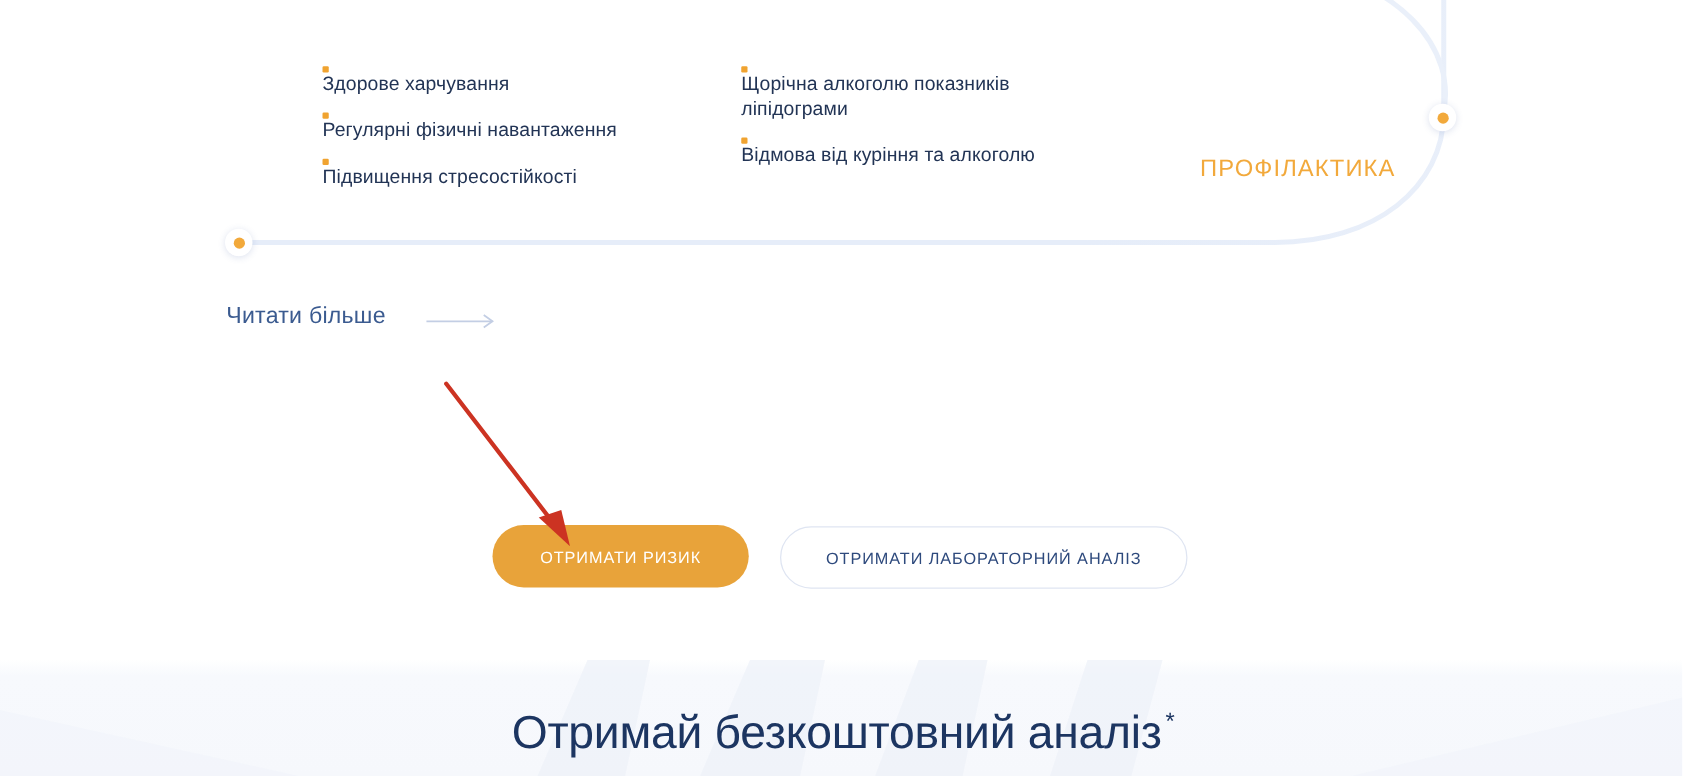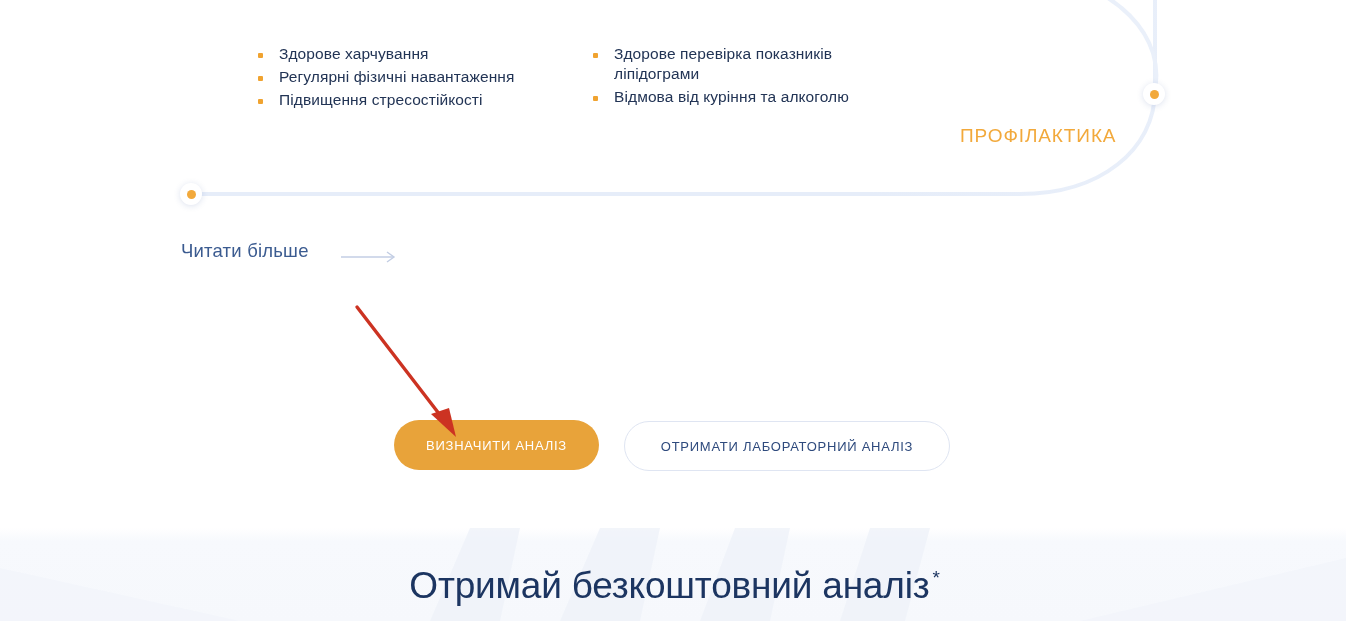--- a/index.html
+++ b/index.html
@@ -45,20 +45,21 @@
     position: absolute;
     top: 0;
   }
   .bullet-col.col-a { left: 0px;   width: 310px; }
   .bullet-col.col-b { left: 335px; width: 300px; }
 
   .bullet-row {
     display: flex;
     align-items: flex-start;
     margin-bottom: 3px;
+    flex-direction: column;
   }
   .bullet-dot {
     width: 5px;
     height: 5px;
     background: #f0a330;
     border-radius: 1px;
     flex: 0 0 5px;
     margin-top: 9px;
     margin-right: 16px;
   }
@@ -102,21 +103,21 @@
   }
   #node-right { left: 1143px; top: 83px; }
   #node-left  { left: 180px;  top: 183px; }
 
   
   .read-more {
     position: absolute;
     left: 181px;
     top: 238px;
     display: flex;
-    align-items: flex-start;
+    align-items: center;
   }
   .read-more-text {
     font-size: 18.5px;
     line-height: 25px;
     color: #3b5b90;
     letter-spacing: 0.2px;
     white-space: nowrap;
   }
   .read-more-arrow {
     margin-left: 32px;
@@ -239,21 +240,21 @@
       </div>
       <div class="bullet-row">
         <span class="bullet-dot"></span>
         <span class="bullet-text">Підвищення стресостійкості</span>
       </div>
     </div>
 
     <div class="bullet-col col-b">
       <div class="bullet-row">
         <span class="bullet-dot"></span>
-        <span class="bullet-text">Здорове перевірка показників ліпідограми</span>
+        <span class="bullet-text">Щорічна алкоголю показників ліпідограми</span>
       </div>
       <div class="bullet-row">
         <span class="bullet-dot"></span>
         <span class="bullet-text">Відмова від куріння та алкоголю</span>
       </div>
     </div>
 
     <div class="prevention-label">ПРОФІЛАКТИКА</div>
   </div>
 
@@ -264,21 +265,21 @@
     <div>
       <div class="read-more-text">Читати більше</div>
     </div>
     <svg class="read-more-arrow" width="58" height="14" viewBox="0 0 58 14" xmlns="http://www.w3.org/2000/svg">
       <line x1="0" y1="7" x2="53" y2="7" stroke="#c3cee4" stroke-width="1.4"></line>
       <polyline points="46,2 53,7 46,12" fill="none" stroke="#c3cee4" stroke-width="1.4"></polyline>
     </svg>
   </div>
 
   <div class="cta-row">
-    <button class="btn btn-primary">ВИЗНАЧИТИ АНАЛІЗ</button>
+    <button class="btn btn-primary">ОТРИМАТИ РИЗИК</button>
     <button class="btn btn-secondary">ОТРИМАТИ ЛАБОРАТОРНИЙ АНАЛІЗ</button>
   </div>
 
   <div class="bottom-band">
     <svg class="rays" viewBox="0 0 1346 93" xmlns="http://www.w3.org/2000/svg" preserveAspectRatio="none">
       <g fill="#eef2f9">
         <polygon points="430,93 470,0 520,0 500,93"></polygon>
         <polygon points="560,93 600,0 660,0 640,93"></polygon>
         <polygon points="700,93 735,0 790,0 770,93"></polygon>
         <polygon points="840,93 870,0 930,0 905,93"></polygon>

